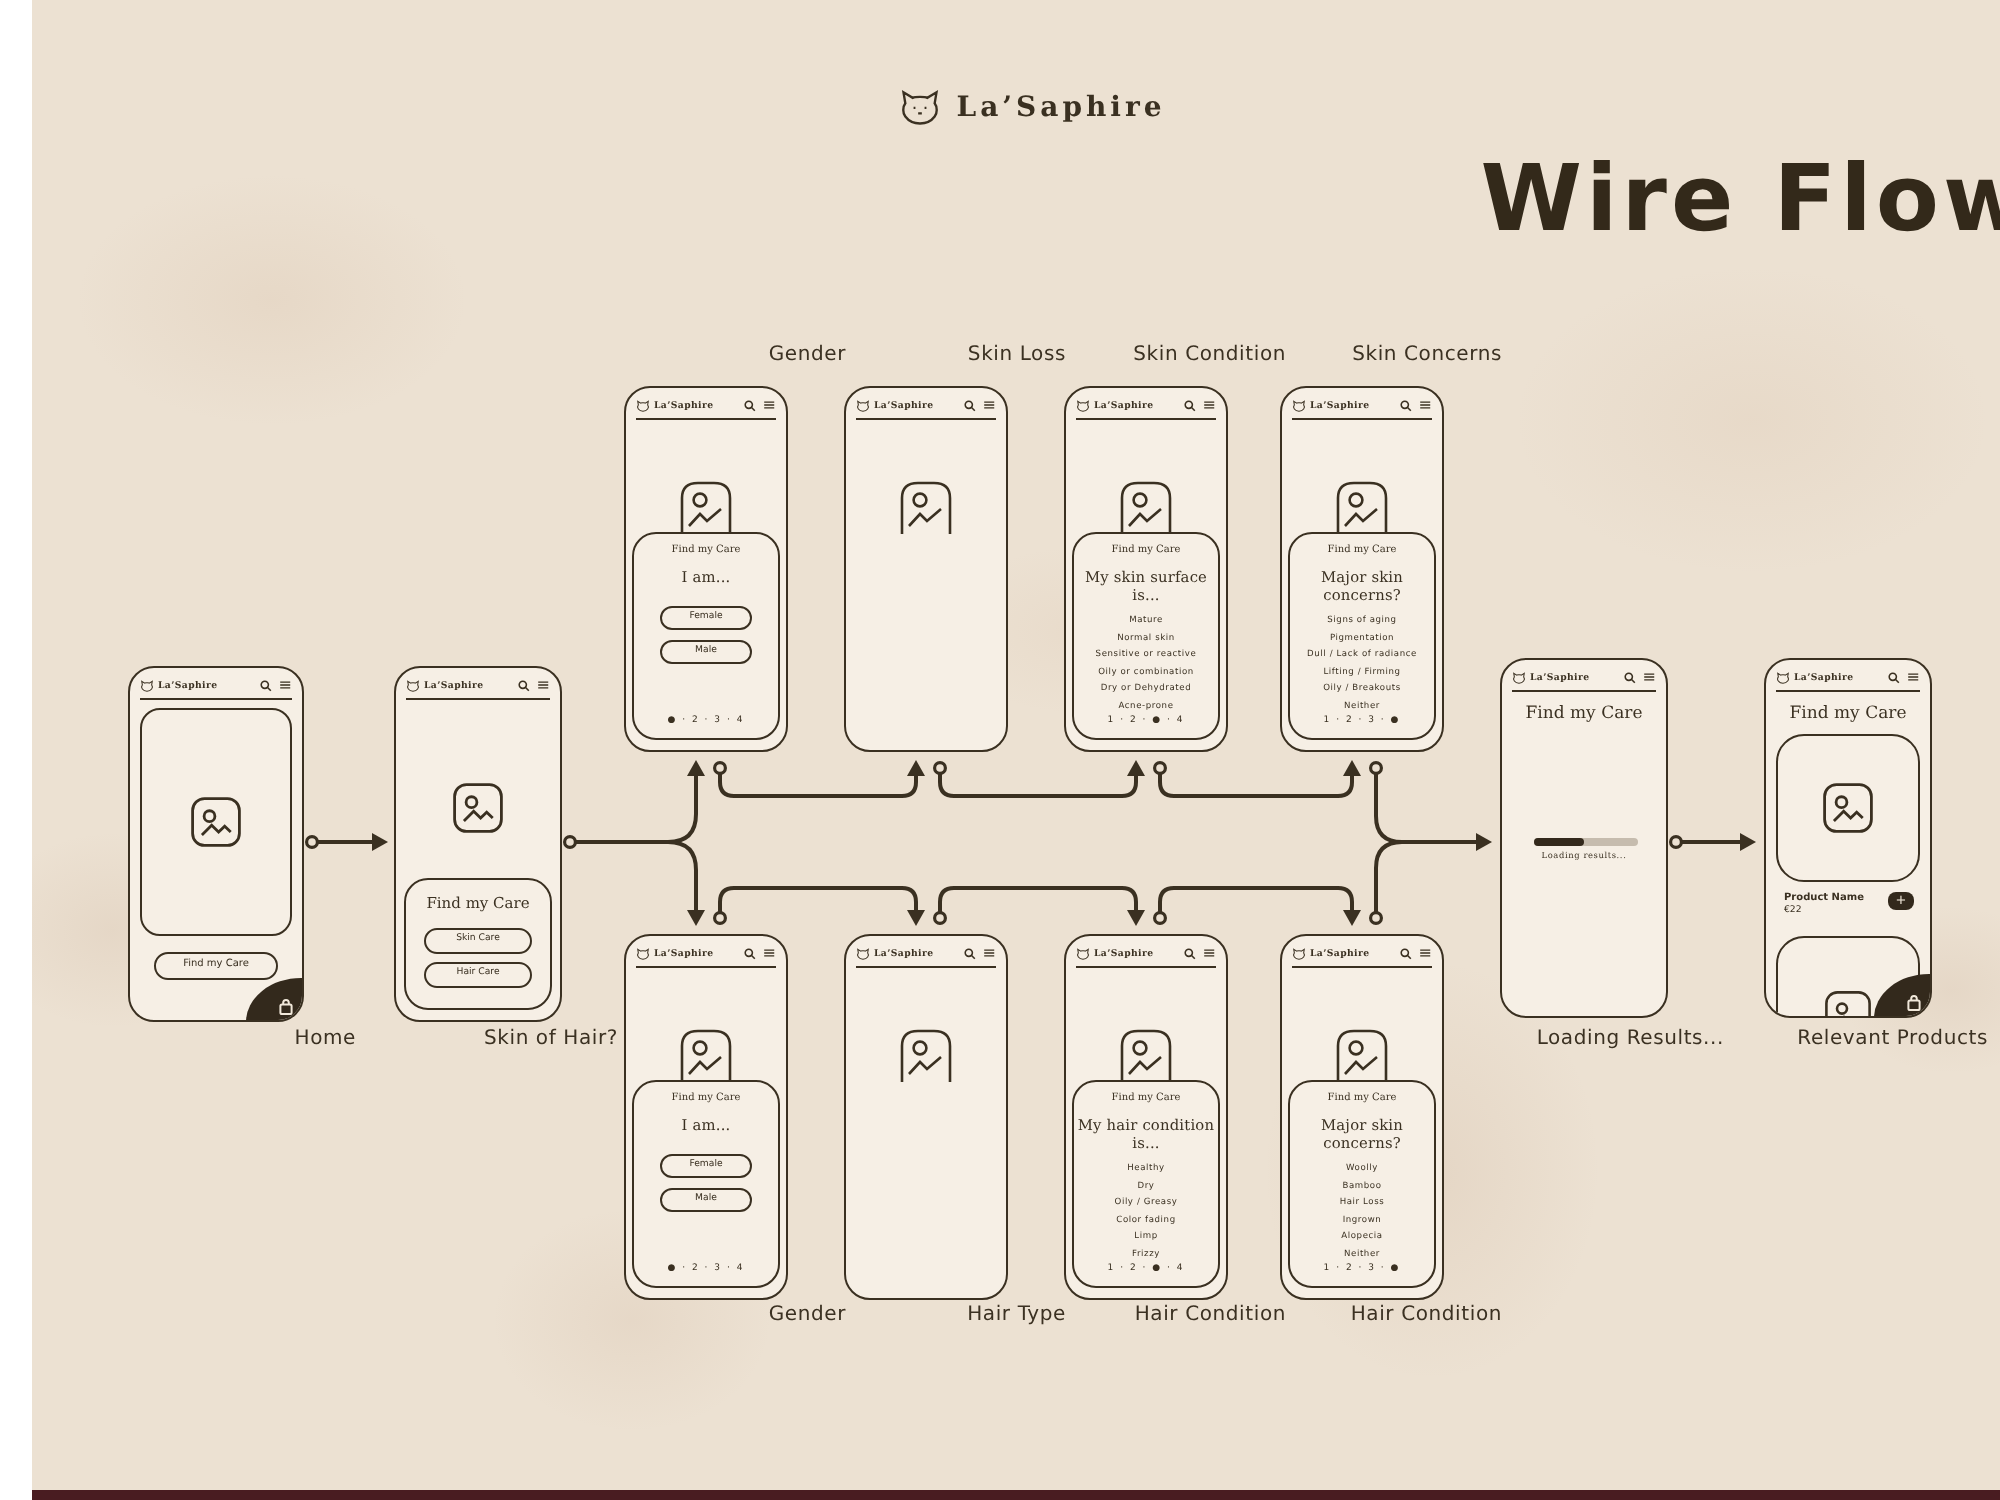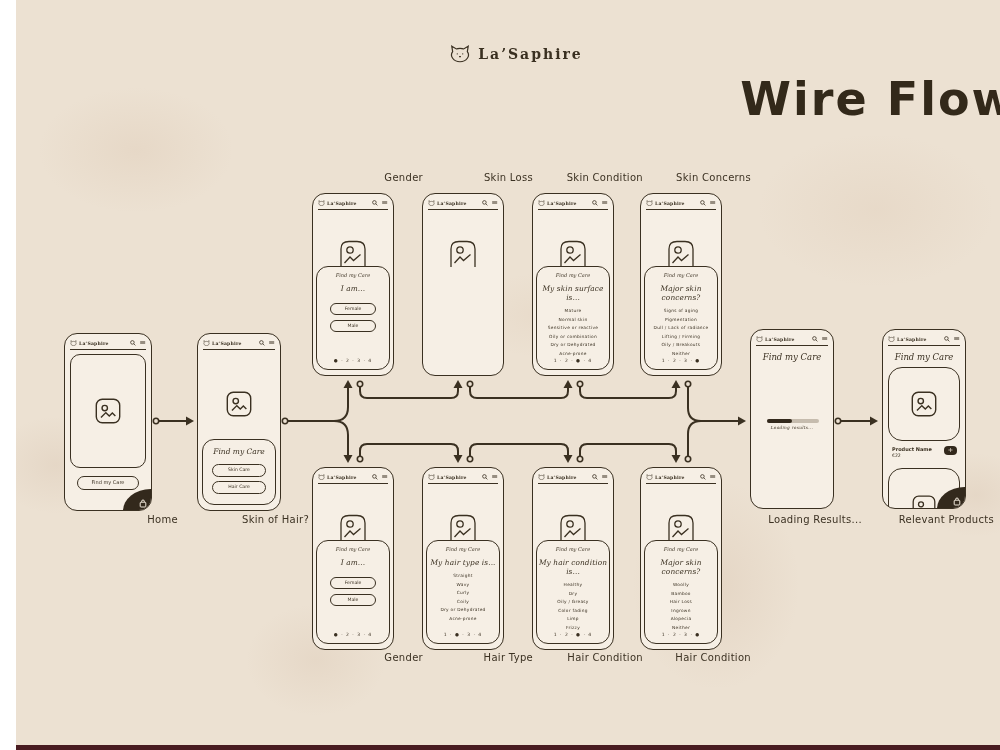--- a/index.html
+++ b/index.html
@@ -26,21 +26,21 @@
   .bottom-strip{position:absolute;left:0;right:0;bottom:0;height:5px;background:#491c21;z-index:3;}
   
   .phone{position:absolute;background:#f6efe5;border:1.5px solid #3a3021;border-radius:13px;overflow:hidden;z-index:2;box-sizing:border-box;}
   .ph-header{position:absolute;top:3px;left:5px;right:5px;height:12px;display:flex;align-items:center;justify-content:space-between;border-bottom:1.2px solid #3a3021;}
   .ph-brand{display:flex;align-items:center;gap:2px;font-family:"DejaVu Serif",serif;font-size:4.6px;font-weight:bold;letter-spacing:0.2px;color:#3a3021;}
   .ph-actions{display:flex;align-items:center;gap:3px;}
   .menu-glyph{font-size:8px;line-height:1;color:#3a3021;}
   .label{position:absolute;width:140px;text-align:right;font-size:10px;font-weight:normal;letter-spacing:0.3px;color:#3b3122;z-index:2;}
   
   .pill{display:block;border:1px solid #3a3021;border-radius:20px;background:transparent;color:#3a3021;text-align:center;}
-  .serif{font-family:"DejaVu Serif",serif;font-style:italic;color:#3a3021;}
+  .serif{font-family:"DejaVu Serif",serif;color:#3a3021;}
   
   .bigcard{position:absolute;left:5px;right:5px;top:20px;height:112px;border:1.2px solid #3a3021;border-radius:10px;display:flex;align-items:center;justify-content:center;}
   .cta{position:absolute;left:12px;right:12px;bottom:20px;height:12px;font-size:5px;line-height:11px;}
   .corner-badge{position:absolute;right:-1px;bottom:-1px;width:24px;height:19px;background:#33291c;border-top-left-radius:95% 100%;display:flex;align-items:flex-end;justify-content:flex-end;padding:0 5px 3px 0;z-index:4;}
   
   .solo-icon{position:absolute;top:57px;left:50%;transform:translateX(-50%);}
   .soh-card{position:absolute;left:4px;right:4px;top:105px;bottom:5px;border:1.2px solid #3a3021;border-radius:12px;text-align:center;}
   .soh-title{margin-top:7px;font-size:7.5px;}
   .soh-pill{margin:8px 9px 0;height:11px;font-size:4.6px;line-height:10px;}
   .soh-pill + .soh-pill{margin-top:4px;}
@@ -368,33 +368,20 @@
             <path d="M6.3,6.3 L9,9" stroke="#3a3021" stroke-width="1.3"></path>
           </svg>
         <span class="menu-glyph">≡</span>
       </span>
     </div>
     <svg class="peek" width="26" height="27" viewBox="0 0 26 27">
         <path d="M1,27 V9 Q1,1.5 9,1.5 H17 Q25,1.5 25,9 V27" fill="none" stroke="#3a3021" stroke-width="1.3"></path>
         <circle cx="10" cy="10" r="3.2" fill="none" stroke="#3a3021" stroke-width="1.3"></circle>
         <path d="M4.5,23 L10,17 L13.5,20.5 L20.5,14.5" fill="none" stroke="#3a3021" stroke-width="1.3"></path>
       </svg>
-    <div class="qcard">
-      <div class="qsub serif">Find my Care</div>
-      <div class="qtitle serif">My hair type is...</div>
-      <div class="qlist">
-        <div class="qitem">Straight</div>
-        <div class="qitem">Wavy</div>
-        <div class="qitem">Curly</div>
-        <div class="qitem">Coily</div>
-        <div class="qitem">Dry or Dehydrated</div>
-        <div class="qitem">Acne-prone</div>
-      </div>
-      <div class="qdots">1 · ● · 3 · 4</div>
-    </div>
   </div>
   <div class="label" style="left:377px;top:652px">Hair Type</div>
 
   <div class="phone" style="left:516px;top:467px;width:82px;height:183px">
     <div class="ph-header">
       <span class="ph-brand">
         <svg width="7" height="6" viewBox="0 0 24 20">
             <path d="M4,8 L3,2 L8,5 C9.3,4.3 14.7,4.3 16,5 L21,2 L20,8 C21.5,10 21.5,13.2 20,15.2 C18,17.9 15.2,19 12,19 C8.8,19 6,17.9 4,15.2 C2.5,13.2 2.5,10 4,8 Z" fill="none" stroke="#3a3021" stroke-width="1.8"></path>
           </svg>
         <span>La’Saphire</span>

